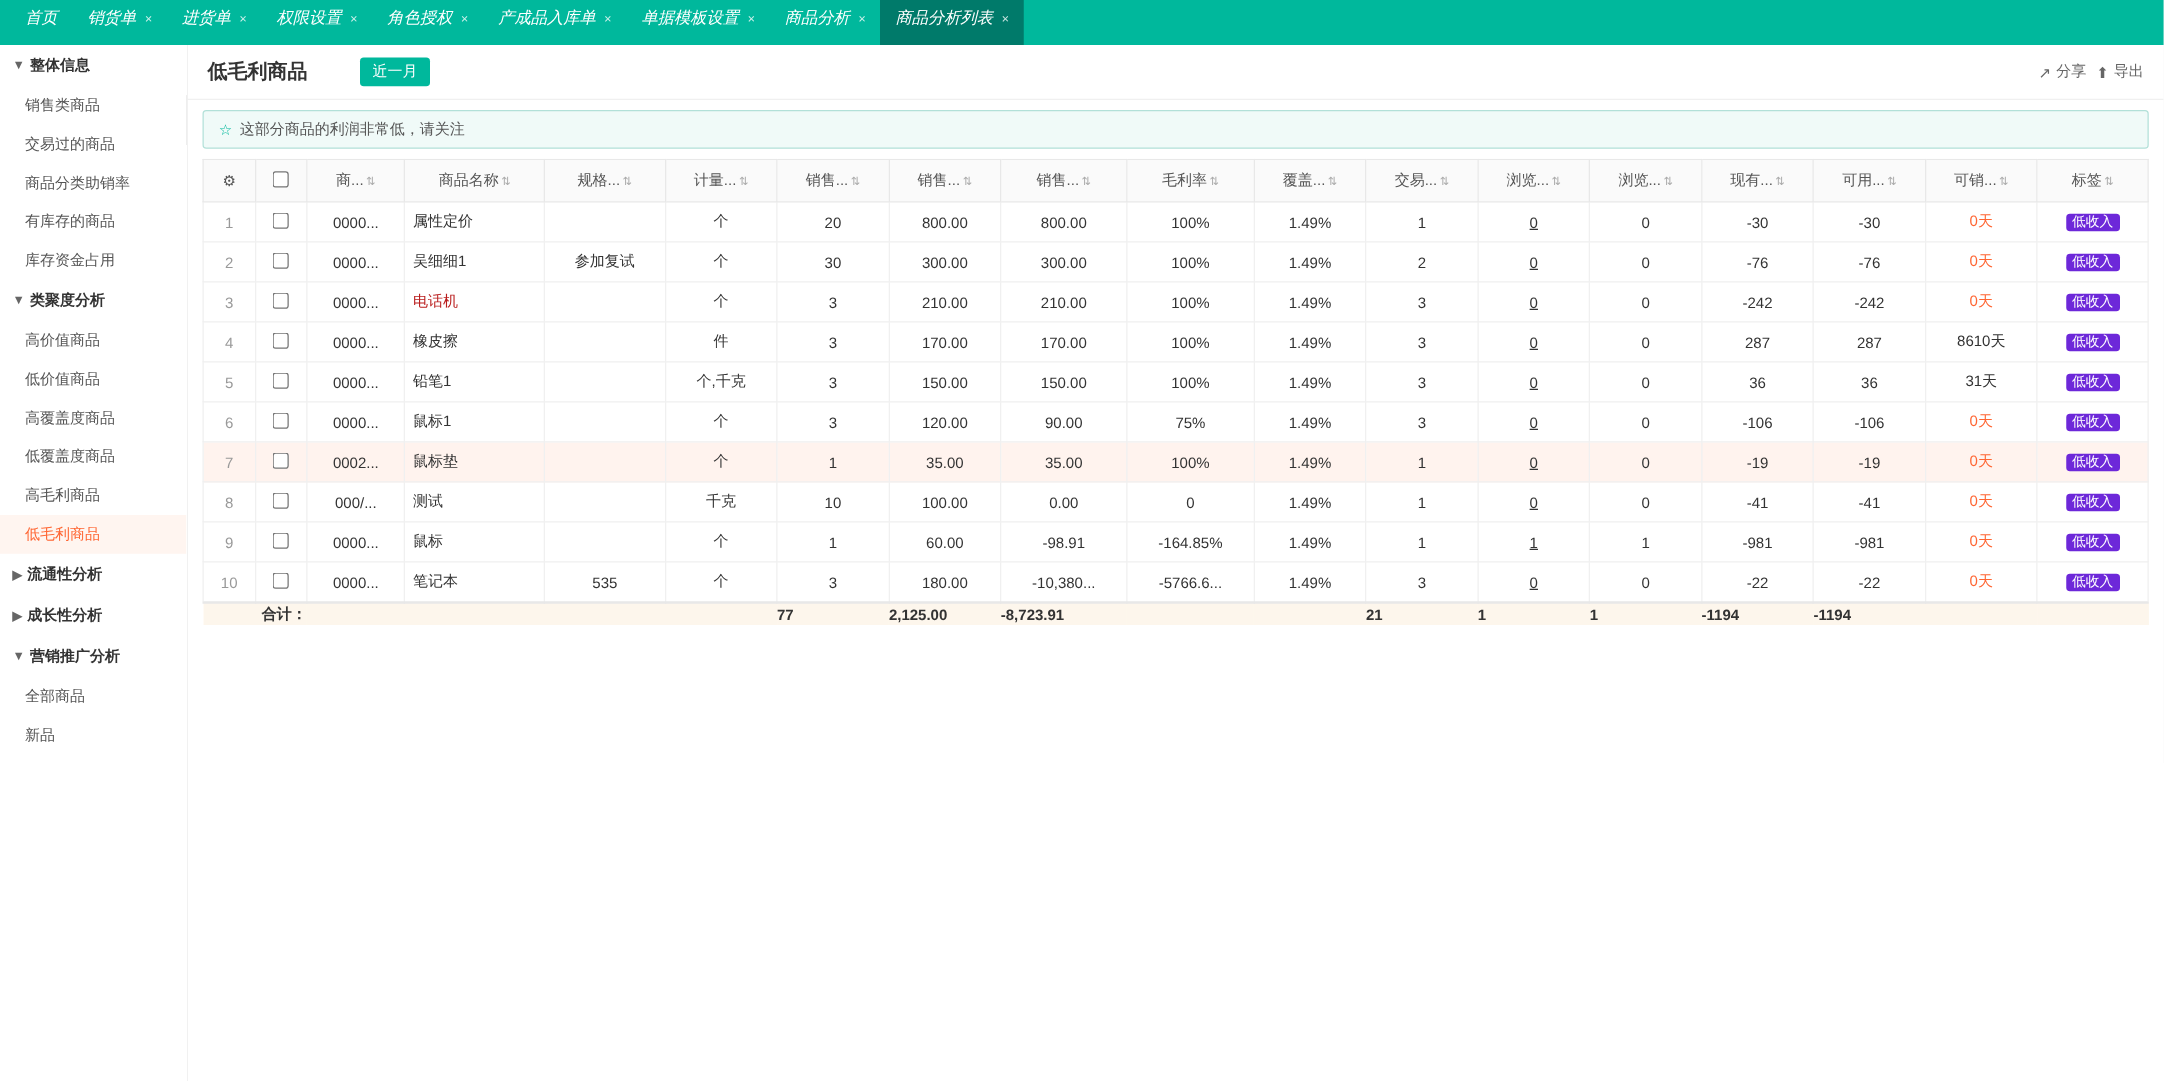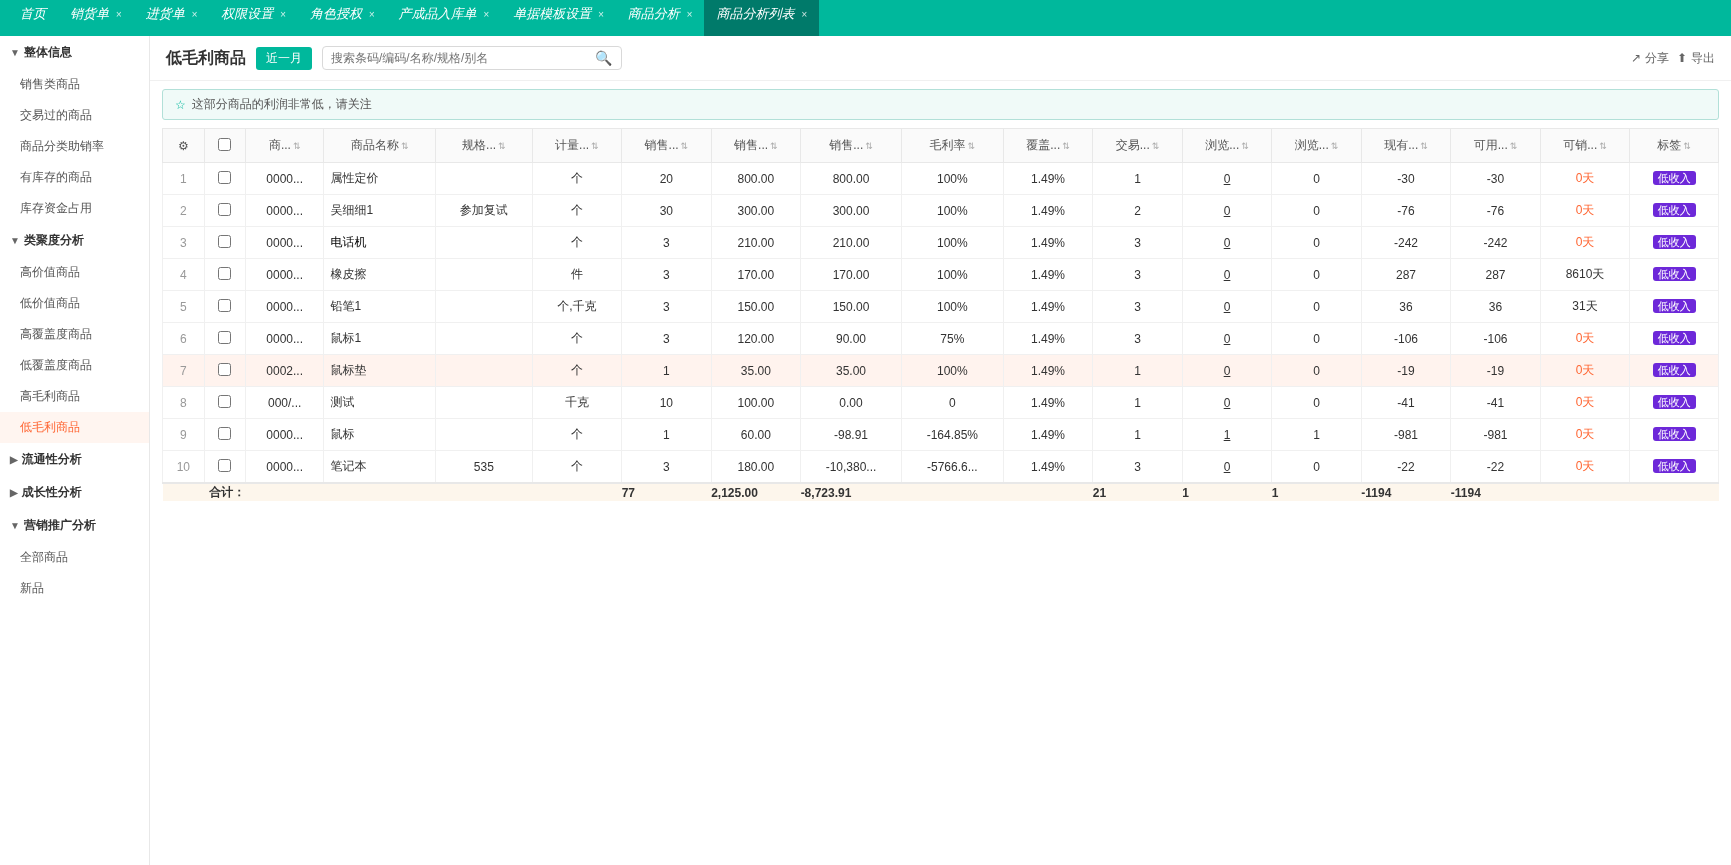--- a/index.html
+++ b/index.html
@@ -86,20 +86,21 @@
       color: #333;
     }
     .period-btn {
       background: #00b89c;
       color: #fff;
       border: none;
       border-radius: 3px;
       padding: 3px 10px;
       font-size: 12px;
       cursor: pointer;
+      margin-left: 32px;
     }
     .search-box {
       display: flex;
       align-items: center;
       border: 1px solid #d9d9d9;
       border-radius: 4px;
       padding: 3px 8px;
       flex: 1;
       max-width: 300px;
       background: #fff;
@@ -320,24 +321,20 @@
     </div>
     <div class="sidebar-item">全部商品</div>
     <div class="sidebar-item">新品</div>
   </aside>
 
   <div class="content">
 
     <div class="page-header">
       <span class="page-title">低毛利商品</span>
       <button class="period-btn">近一月</button>
-      <div class="search-box">
-        <input type="text" placeholder="搜索条码/编码/名称/规格/别名" style="">
-        <span class="search-icon">🔍</span>
-      </div>
       <div class="header-actions">
         <div class="action-btn">
           <span>↗</span>
           <span>分享</span>
         </div>
         <div class="action-btn">
           <span>⬆</span>
           <span>导出</span>
         </div>
       </div>
@@ -410,21 +407,21 @@
       <td>0</td>
       <td>-76</td>
       <td>-76</td>
       <td class="zero-days">0天</td>
       <td><span class="tag-badge">低收入</span></td>
     </tr>
             <tr>
       <td class="row-num">3</td>
       <td><input type="checkbox" style=""></td>
       <td>0000...</td>
-      <td style="text-align:left;cursor:pointer;color:#000000;">电话机</td>
+      <td style="text-align:left;cursor:pointer;color:#b91c1c;">电话机</td>
       <td></td>
       <td>个</td>
       <td>3</td>
       <td>210.00</td>
       <td>210.00</td>
       <td>100%</td>
       <td>1.49%</td>
       <td>3</td>
       <td><span class="underline-link">0</span></td>
       <td>0</td>

